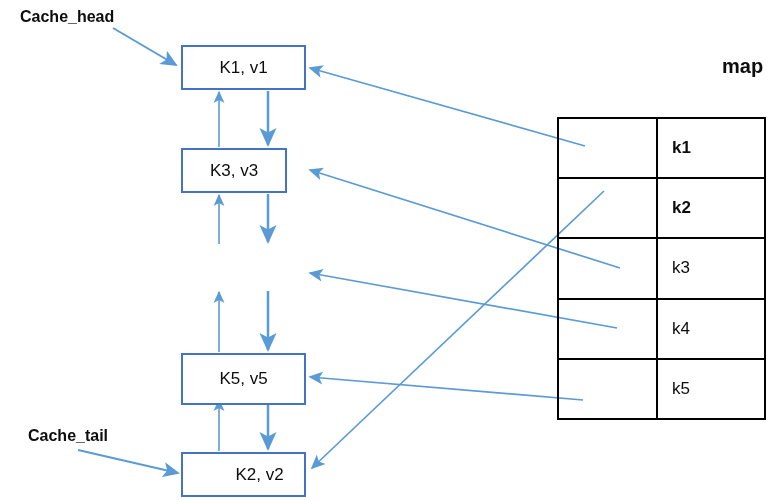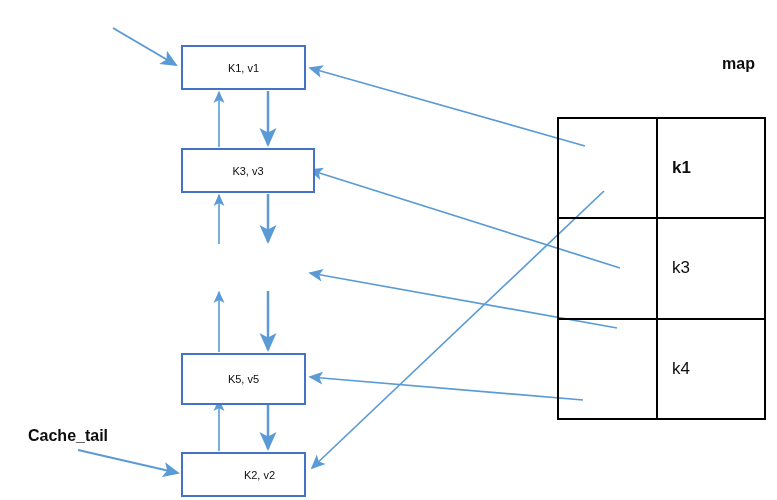--- a/index.html
+++ b/index.html
@@ -24,37 +24,37 @@
     pointer-events: none;
   }
   .node {
     position: absolute;
     box-sizing: border-box;
     background: #ffffff;
     border: 2px solid #4472C4;
     display: flex;
     align-items: center;
     justify-content: center;
-    font-size: 11px;
+    font-size: 17px;
     color: #0d0d0d;
     font-family: "Liberation Sans", sans-serif;
     z-index: 3;
   }
   .anno {
     position: absolute;
     font-size: 16px;
     font-weight: bold;
     color: #0d0d0d;
     white-space: nowrap;
     font-family: "Liberation Sans", sans-serif;
     z-index: 4;
   }
   .map-title {
     position: absolute;
-    font-size: 16px;
+    font-size: 20px;
     font-weight: bold;
     color: #0d0d0d;
     font-family: "Liberation Sans", sans-serif;
     z-index: 4;
   }
   #map-table {
     position: absolute;
     left: 557px;
     top: 117px;
     width: 175px;
@@ -120,45 +120,54 @@
     <line x1="617" y1="328" x2="310" y2="273" stroke="#5B9BD5" stroke-width="1.7" marker-end="url(#ah)"></line>
 
     <line x1="583" y1="400" x2="310" y2="377" stroke="#5B9BD5" stroke-width="1.7" marker-end="url(#ah)"></line>
 
     <line x1="604" y1="191" x2="312" y2="468" stroke="#5B9BD5" stroke-width="1.7" marker-end="url(#ah)"></line>
   </svg>
 
   <div class="node" style="left:181px;top:45px;width:125px;height:45px;">
     <span>K1, v1</span>
   </div>
-  <div class="node" style="left:181px;top:148px;width:134px;height:45px;">
+  <div class="node" style="left:181px;top:148px;width:106px;height:45px;">
     <span>K3, v3</span>
   </div>
   <div class="node" style="left:181px;top:353px;width:125px;height:52px;">
     <span>K5, v5</span>
   </div>
   <div class="node" style="left:181px;top:452px;width:125px;height:45px;padding-left:32px;">
     <span>K2, v2</span>
   </div>
 
+  <div class="anno" style="left:20px;top:8px;">Cache_head</div>
   <div class="anno" style="left:17px;top:427px;margin-left:11px;">Cache_tail</div>
   <div class="map-title" style="left:722px;top:55px;">map</div>
 
   <div id="map-table">
     <table>
       <tbody>
         <tr>
           <td class="slot"></td>
           <td class="keycell bolditalic">k1</td>
         </tr>
         <tr>
           <td class="slot"></td>
+          <td class="keycell bolditalic">k2</td>
+        </tr>
+        <tr>
+          <td class="slot"></td>
           <td class="keycell">k3</td>
         </tr>
         <tr>
           <td class="slot"></td>
           <td class="keycell">k4</td>
+        </tr>
+        <tr>
+          <td class="slot"></td>
+          <td class="keycell">k5</td>
         </tr>
       </tbody>
     </table>
   </div>
 
 </div>
 
 </body></html>

